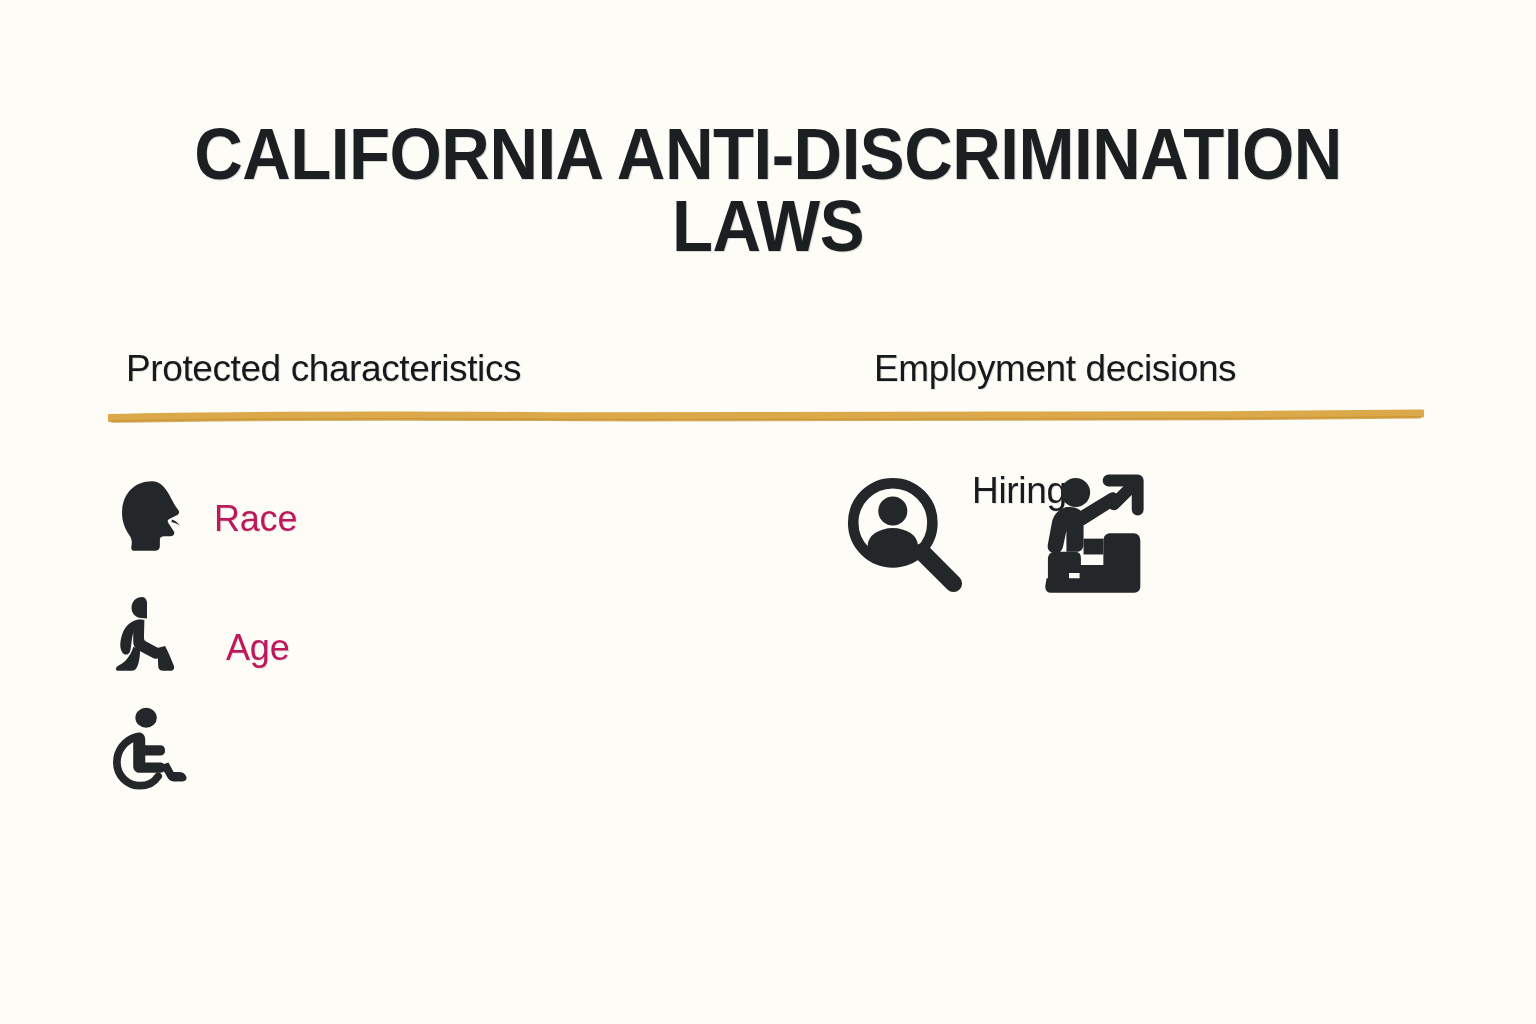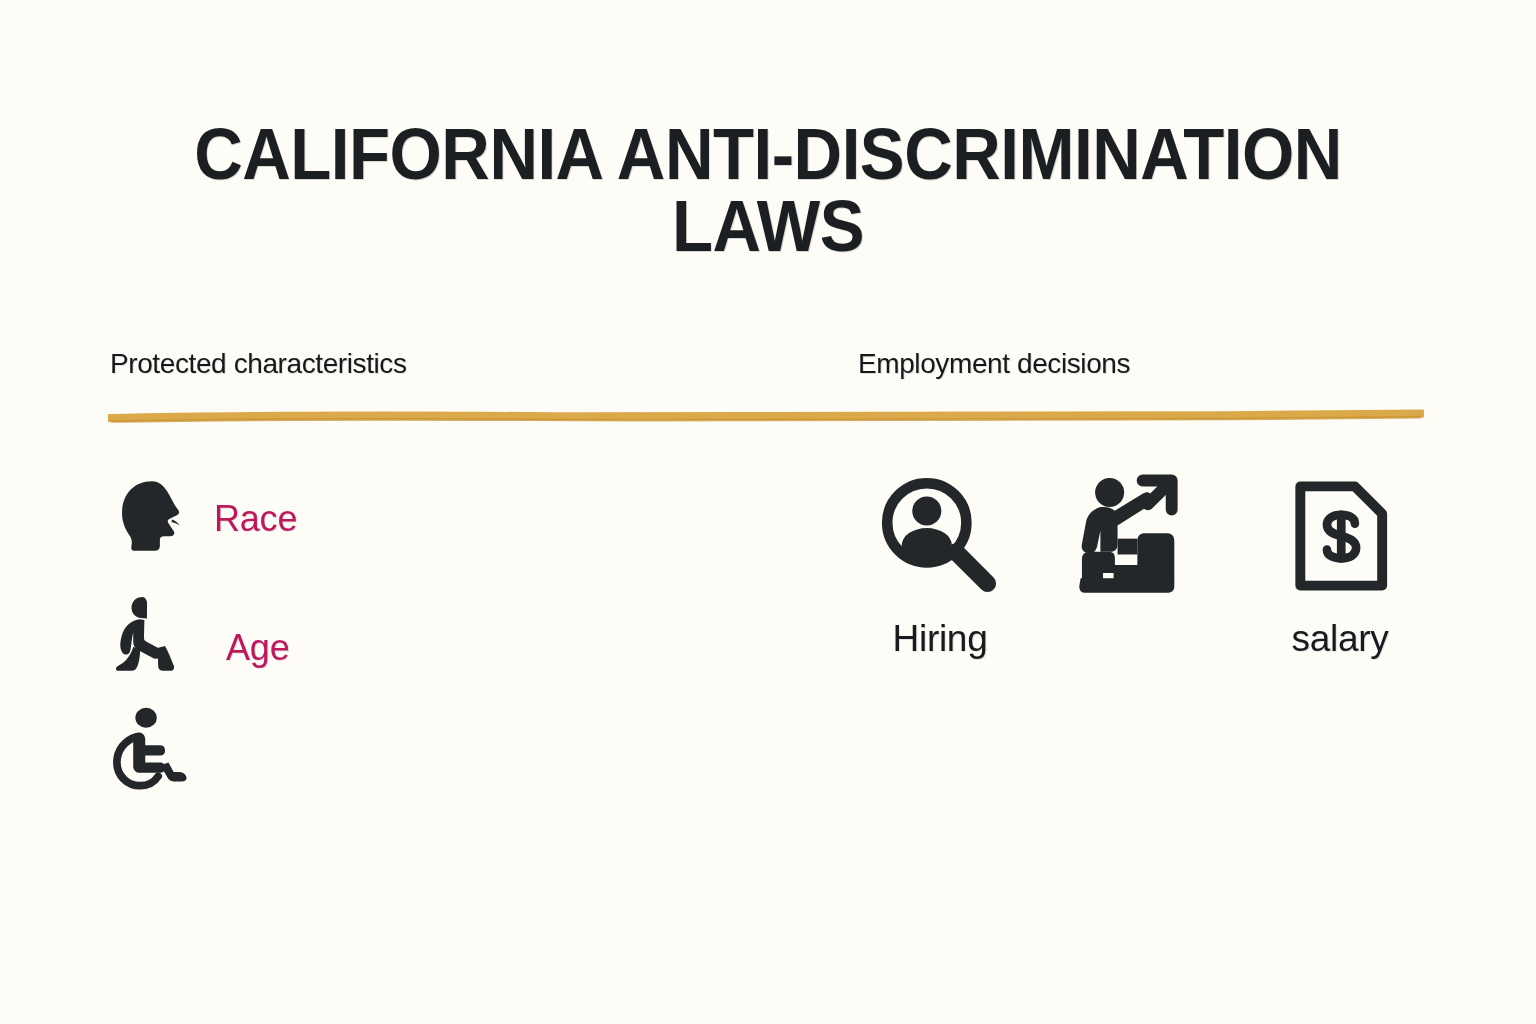--- a/index.html
+++ b/index.html
@@ -36,26 +36,27 @@
     color: #1C1F21;
     transform: scaleX(0.92);
     transform-origin: 50% 0;
     text-shadow: 1px 1px 0 rgba(120,120,120,0.28);
     white-space: pre-line;
   }
 
   
   .col-head {
     position: absolute;
-    font-size: 28px;
+    font-size: 37px;
     font-weight: 400;
     color: #16191B;
     letter-spacing: -0.4px;
     text-shadow: 1px 1px 0 rgba(130,130,130,0.22);
     white-space: nowrap;
+    margin-left: 16px;
   }
   #head-left  { left: 110px; top: 348px; }
   #head-right { left: 858px; top: 348px; }
 
   
   .divider-wrap {
     position: absolute;
     left: 108px;
     top: 404px;
     width: 1316px;
@@ -102,22 +103,21 @@
     width: 600px;
   }
   .right-row-top {
     display: flex;
     align-items: flex-start;
     justify-content: flex-start;
   }
   .cell {
     width: 200px;
     display: flex;
-    flex-direction: column;
-    align-items: center;
+    flex-direction: row;
   }
   .cell-ico {
     height: 148px;
     display: flex;
     align-items: center;
     justify-content: center;
   }
   .cell-ico svg { display: block; }
   .cell-label {
     margin-top: 8px;
@@ -238,29 +238,17 @@
                        C8 90 6 88 6 84 L6 68 C6 64 8 62 12 62 Z"></path>
               <path d="M5 82 L30 82 L30 72 L48 72 L48 54 C48 50 50 48 54 48 L70 48
                        C74 48 76 50 76 54 L76 88 C76 91.5 74 93 70 93 L9 93
                        C5.5 93 4 91.5 4 88 Z"></path>
               <path d="M33 52 L48 52 L48 64 L33 64 Z"></path>
             </g>
           </svg>
         </div>
       </div>
 
-      <div class="cell">
-        <div class="cell-ico">
-          <svg width="124" height="124" viewBox="0 0 100 100" aria-hidden="true">
-            <path d="M18 10 L62 10 L84 32 L84 90 L18 90 Z" fill="none" stroke="#232729" stroke-width="8" stroke-linejoin="round"></path>
-            <path d="M51 33 L51 68" stroke="#232729" stroke-width="7" stroke-linecap="round" fill="none"></path>
-            <path d="M62 40 C62 35 57 33 51 33 C44 33 39.5 36 39.5 41
-                     C39.5 46.5 45 48.5 51 50 C57.5 51.6 63 54 63 59.5
-                     C63 65 58 68 51 68 C44.5 68 39.5 65.5 39.5 61" fill="none" stroke="#232729" stroke-width="7" stroke-linecap="round" stroke-linejoin="round"></path>
-          </svg>
-        </div>
-        <div class="cell-label">salary</div>
-      </div>
     </div>
 
   </div>
 
 </div>
 
 </body></html>

